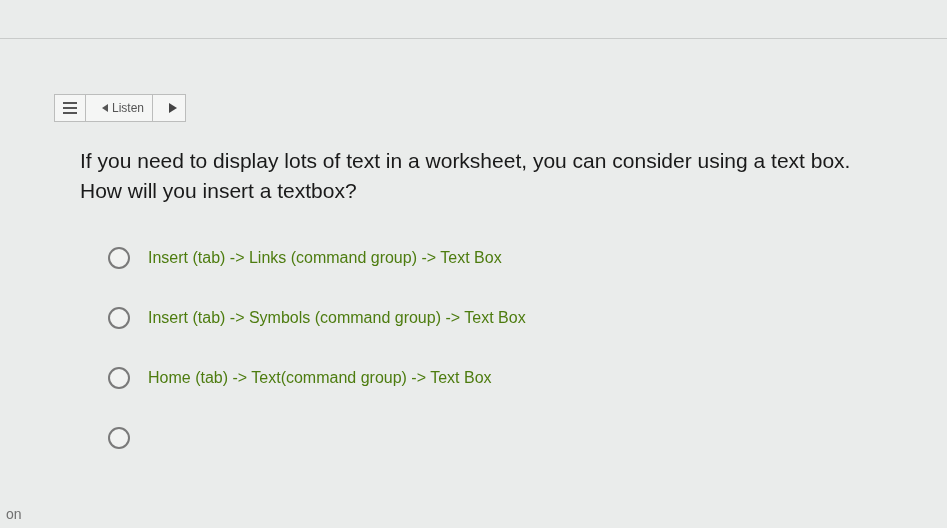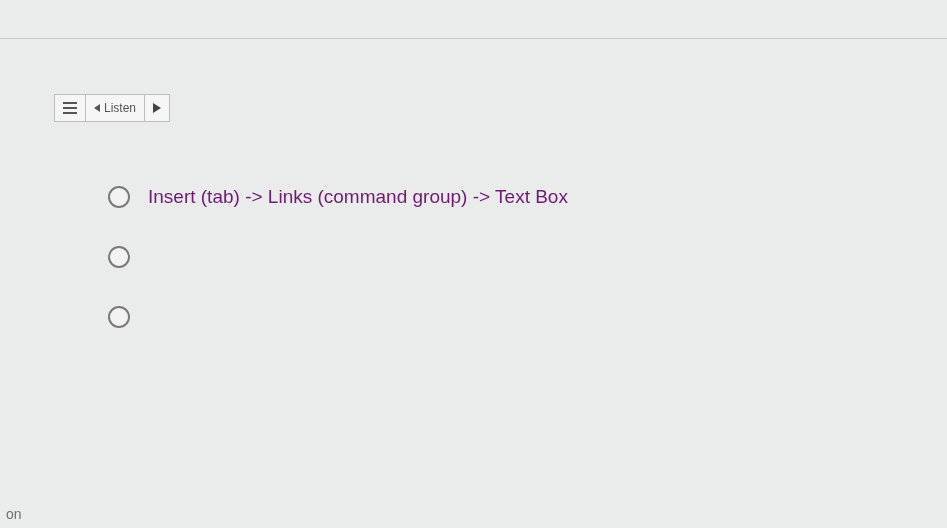--- a/index.html
+++ b/index.html
@@ -18,21 +18,21 @@
       left: 0;
       right: 0;
       border-top: 1px solid #c9cbca;
     }
     .toolbar {
       position: absolute;
       top: 94px;
       left: 54px;
       display: flex;
       align-items: center;
-      gap: 0;
+      gap: 8px;
       border: 1px solid #bcbdbc;
       background: #f5f6f5;
       height: 28px;
       justify-content: space-between;
     }
     .toolbar .tb-btn {
       display: flex;
       align-items: center;
       justify-content: center;
       height: 100%;
@@ -87,22 +87,22 @@
       cursor: pointer;
     }
     .radio {
       width: 22px; height: 22px;
       border: 2px solid #7a7a7a;
       border-radius: 50%;
       flex: 0 0 auto;
       background: #f1f2f1;
     }
     .option-label {
-      font-size: 19px;
-      color: #701a75;
+      font-size: 16px;
+      color: #4d7c0f;
     }
     .corner-label {
       position: absolute;
       bottom: 6px;
       left: 0;
       font-size: 14px;
       color: #707070;
       padding-left: 6px;
     }
   </style>
@@ -122,28 +122,37 @@
   <div class="tb-btn">
     <span class="speaker"></span>
     <span>Listen</span>
   </div>
   <div class="tb-btn">
     <span class="play"></span>
   </div>
 </div>
 
 <div class="question-block">
+  <p class="question-text">
+    <span>If you need to display lots of text in a worksheet, you can consider using a text box.</span><br>
+    <span>How will you insert a textbox?</span>
+  </p>
 
   <div class="options">
     <div class="option">
       <span class="radio"></span>
       <span class="option-label">Insert (tab) -&gt; Links (command group) -&gt; Text Box</span>
     </div>
     <div class="option">
       <span class="radio"></span>
+      <span class="option-label">Insert (tab) -&gt; Symbols (command group) -&gt; Text Box</span>
+    </div>
+    <div class="option">
+      <span class="radio"></span>
+      <span class="option-label">Home (tab) -&gt; Text(command group) -&gt; Text Box</span>
     </div>
     <div class="option">
       <span class="radio"></span>
     </div>
   </div>
 </div>
 
 <div class="corner-label">on</div>
 
 </body></html>

